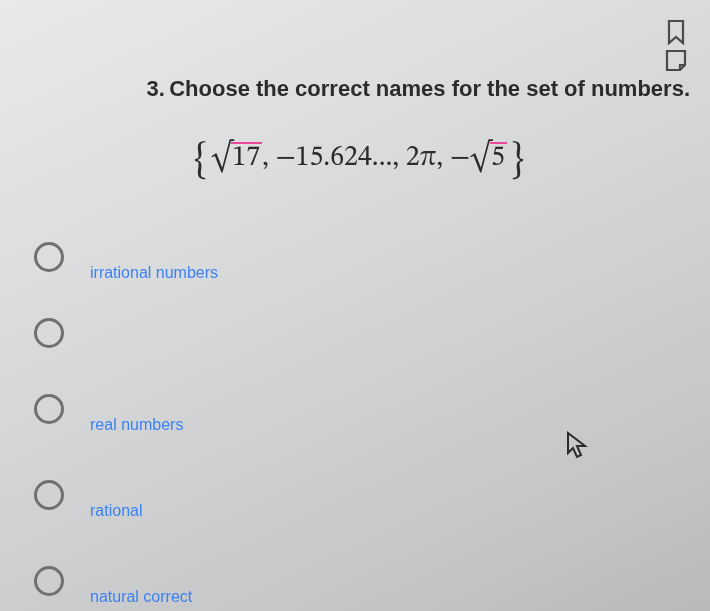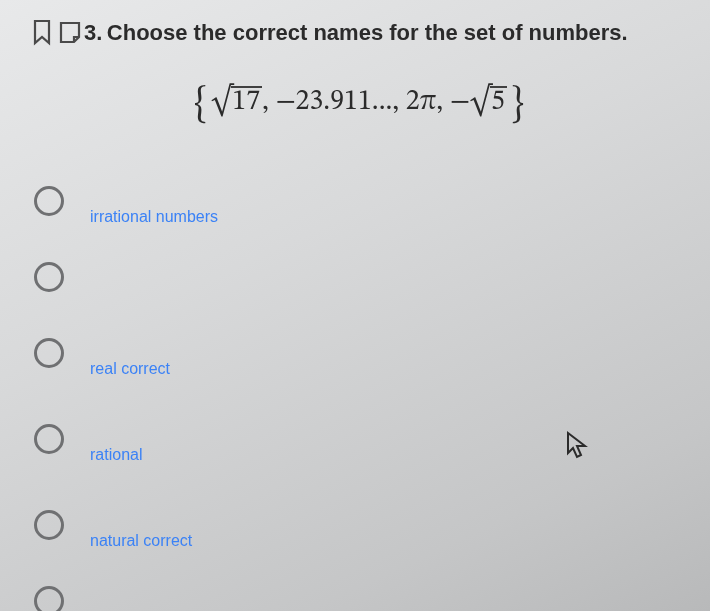--- a/index.html
+++ b/index.html
@@ -11,21 +11,22 @@
     background: linear-gradient(155deg, #e8e9ea 0%, #d8d9da 40%, #c5c6c7 80%, #b8b9ba 100%);
     color: #3a3a3a;
     position: relative;
     overflow: hidden;
   }
   .page {
     padding: 18px 20px 20px 28px;
   }
   .header-row {
     display: flex;
-    align-items: flex-start;
+    align-items: flex-end;
+    flex-direction: column;
   }
   .icon-slot {
     flex: 0 0 auto;
     width: 28px;
     height: 28px;
     display: flex;
     align-items: center;
     justify-content: center;
     color: #3a3a3a;
   }
@@ -58,21 +59,21 @@
   .math-row .brace {
     font-size: 40px;
     vertical-align: -6px;
     padding: 0 4px;
   }
   .math-row .sqrt {
     display: inline-block;
     position: relative;
   }
   .math-row .sqrt .rad {
-    border-top: 2px solid #404040;
+    border-top: 2px solid #ec4899;
     padding: 0 2px 0 1px;
     margin-left: -2px;
   }
   .options {
     margin-top: 8px;
   }
   .option {
     display: flex;
     align-items: center;
     gap: 26px;
@@ -121,34 +122,34 @@
         <path d="M22 18 l-5 0 l0 5"></path>
       </svg>
     </span>
     <div class="question-head">
       <span class="q-number">3.</span>
       <span class="q-text">Choose the correct names for the set of numbers.</span>
     </div>
   </div>
 
   <div class="math-row">
-    <span class="brace">{</span><span class="sqrt">√<span class="rad">17</span></span><span>, </span><span>−23.911...</span><span>, </span><span>2π</span><span>, </span><span>−</span><span class="sqrt">√<span class="rad">5</span></span><span class="brace">}</span>
+    <span class="brace">{</span><span class="sqrt">√<span class="rad">17</span></span><span>, </span><span>−15.624...</span><span>, </span><span>2π</span><span>, </span><span>−</span><span class="sqrt">√<span class="rad">5</span></span><span class="brace">}</span>
   </div>
 
   <div class="options">
     <div class="option">
       <span class="radio"></span>
       <span class="opt-label">irrational numbers</span>
     </div>
     <div class="option">
       <span class="radio"></span>
     </div>
     <div class="option">
       <span class="radio"></span>
-      <span class="opt-label">real correct</span>
+      <span class="opt-label">real numbers</span>
     </div>
     <div class="option">
       <span class="radio"></span>
       <span class="opt-label">rational</span>
     </div>
     <div class="option">
       <span class="radio"></span>
       <span class="opt-label">natural correct</span>
     </div>
     <div class="option">

